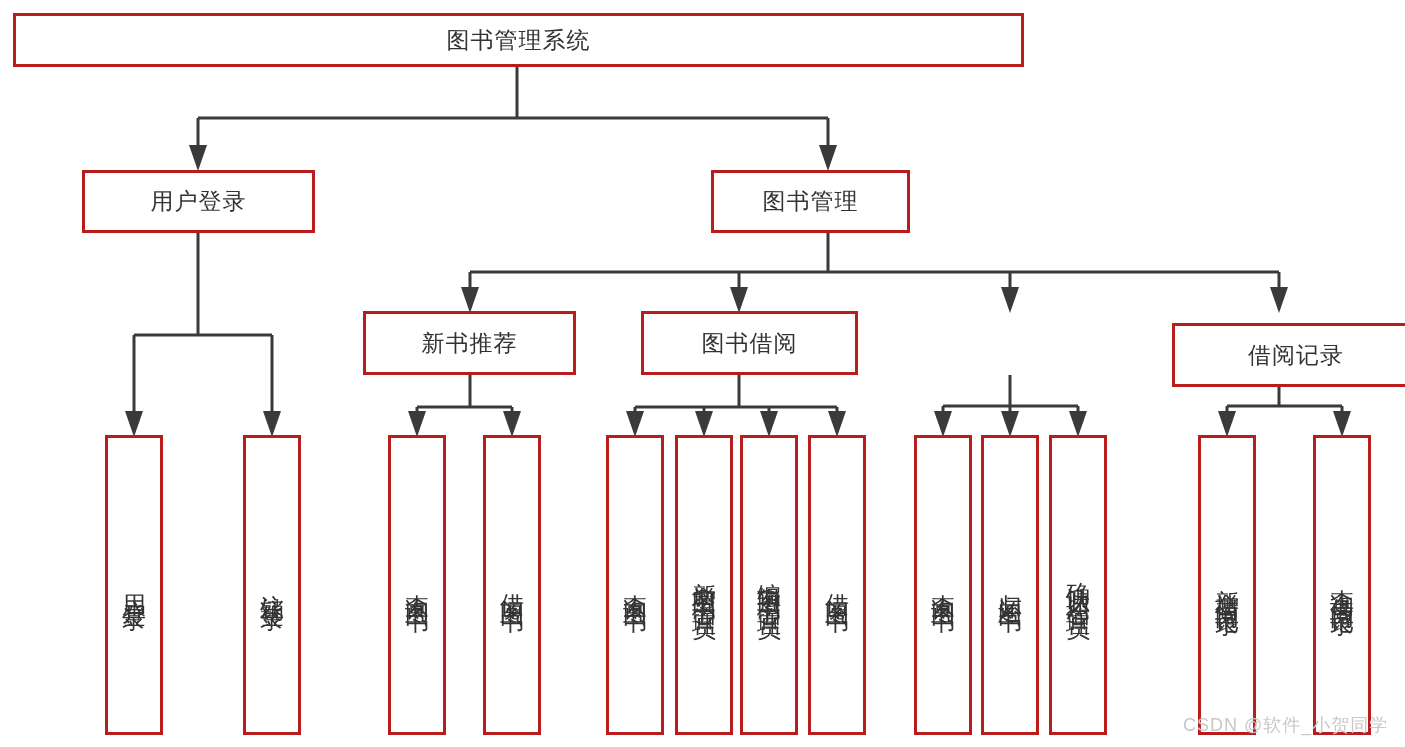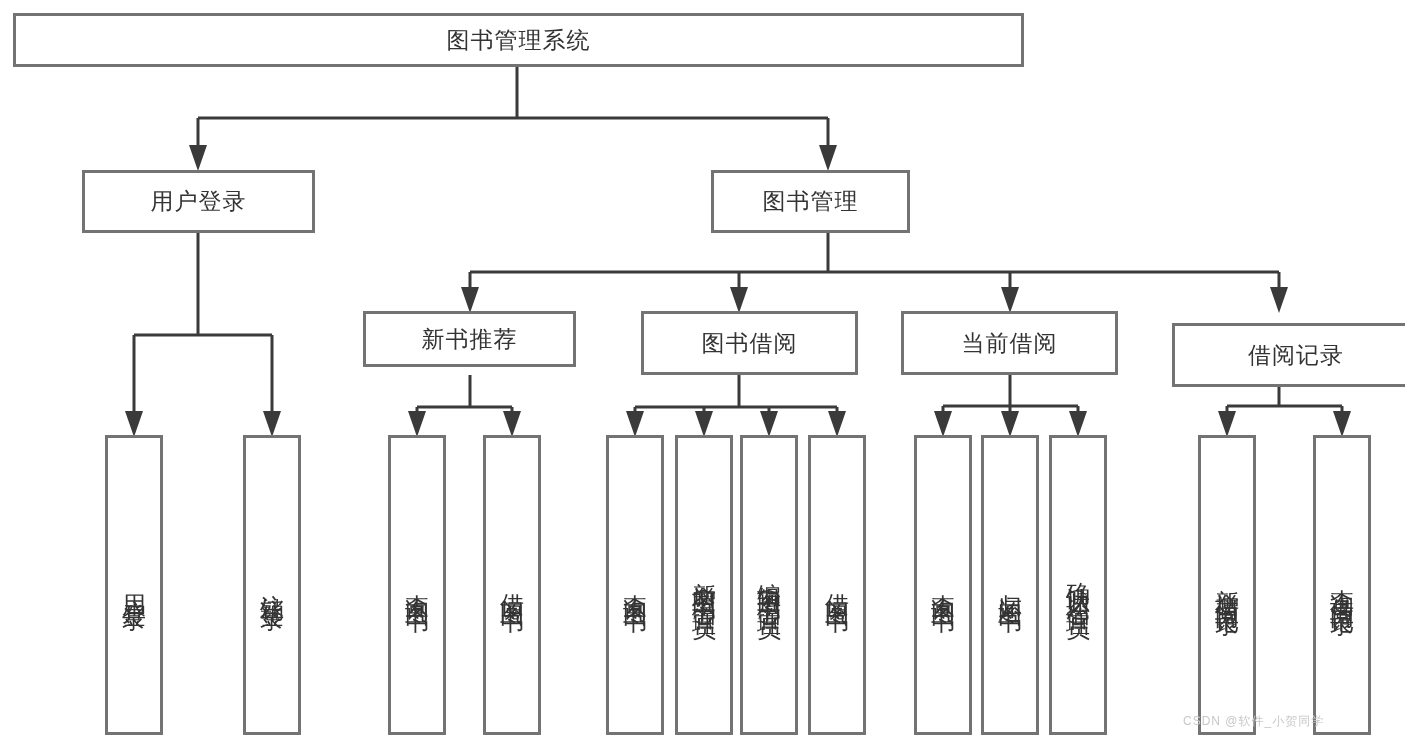--- a/index.html
+++ b/index.html
@@ -14,41 +14,41 @@
   #connectors {
     position: absolute;
     left: 0; top: 0;
     width: 1405px; height: 747px;
     z-index: 1;
   }
   .box {
     position: absolute;
     box-sizing: border-box;
     background: #ffffff;
-    border: 3px solid #737373;
+    border: 3px solid #b91c1c;
     display: flex;
     align-items: center;
     justify-content: center;
     color: #333333;
     z-index: 2;
   }
   .h-box { font-size: 23px; letter-spacing: 1px; }
   .v-box .v-text {
     writing-mode: vertical-rl;
     text-orientation: upright;
     font-size: 24px;
     letter-spacing: 5px;
     line-height: 1;
     white-space: nowrap;
   }
   #watermark {
     position: absolute;
     left: 1183px;
     top: 713px;
-    font-size: 12px;
+    font-size: 18px;
     letter-spacing: 1px;
     color: #c8c8c8;
     z-index: 3;
     white-space: nowrap;
   }
   .line { stroke: #3a3a3a; stroke-width: 3; fill: none; }
   .arrow { fill: #3a3a3a; stroke: none; }
 </style>
 </head>
 <body>
@@ -115,28 +115,25 @@
     <span>图书管理系统</span>
   </div>
 
   <div class="box h-box" style="left:82px; top:170px; width:233px; height:63px;">
     <span>用户登录</span>
   </div>
   <div class="box h-box" style="left:711px; top:170px; width:199px; height:63px;">
     <span>图书管理</span>
   </div>
 
-  <div class="box h-box" style="left:363px; top:311px; width:213px; height:56px;">
+  <div class="box h-box" style="left:363px; top:311px; width:213px; height:64px;">
     <span>新书推荐</span>
   </div>
   <div class="box h-box" style="left:630px; top:311px; width:217px; height:64px;margin-left:11px;">
     <span>图书借阅</span>
-  </div>
-  <div class="box h-box" style="left:901px; top:311px; width:217px; height:64px;">
-    <span>当前借阅</span>
   </div>
   <div class="box h-box" style="left:1172px; top:311px; width:248px; height:64px;margin-top:12px;">
     <span>借阅记录</span>
   </div>
 
   <div class="box v-box" style="left:105px; top:435px; width:58px; height:300px;">
     <span class="v-text">用户登录</span>
   </div>
   <div class="box v-box" style="left:243px; top:435px; width:58px; height:300px;">
     <span class="v-text">注销登录</span>

